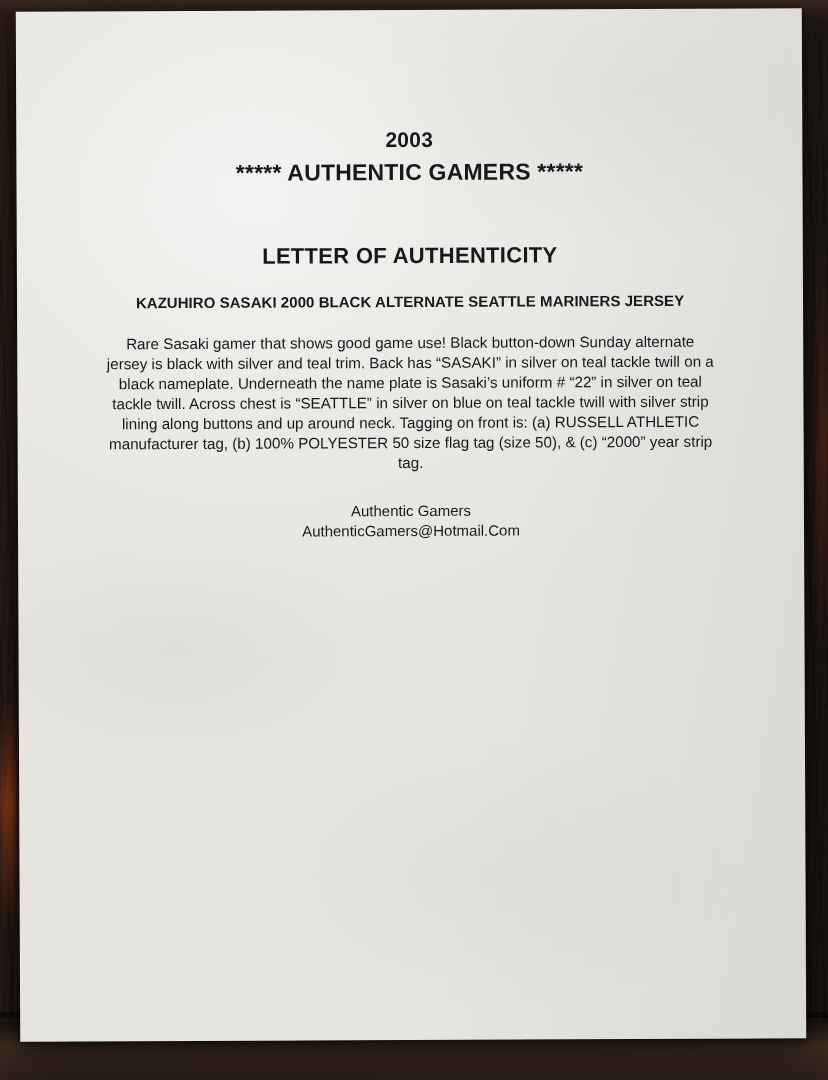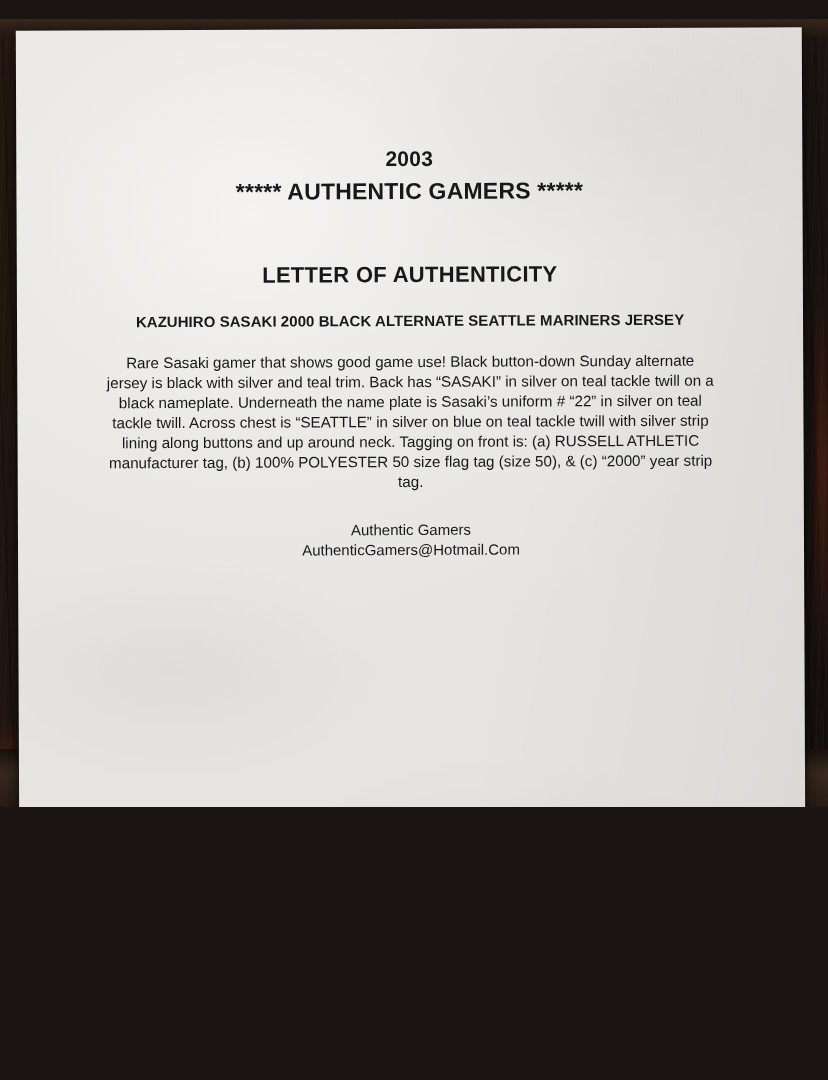--- a/index.html
+++ b/index.html
@@ -11,25 +11,24 @@
     width: 828px;
     height: 1080px;
     overflow: hidden;
     font-family: "Liberation Sans", sans-serif;
   }
 
   
   .scene {
     position: relative;
     width: 828px;
-    height: 788px;
+    height: 1080px;
     background:
       linear-gradient(95deg, #2a1a14 0%, #1d1512 14%, #241a15 30%, #1a1310 55%, #241c17 78%, #171110 100%);
     overflow: hidden;
-    margin-top: 19px;
   }
   .scene::before {
     
     content: "";
     position: absolute;
     inset: 0;
     background-image:
       repeating-linear-gradient(92deg, rgba(255,255,255,0.018) 0px, rgba(255,255,255,0.018) 1px, rgba(0,0,0,0) 2px, rgba(0,0,0,0) 7px),
       repeating-linear-gradient(88deg, rgba(0,0,0,0.20) 0px, rgba(0,0,0,0.20) 2px, rgba(0,0,0,0) 3px, rgba(0,0,0,0) 14px);
     pointer-events: none;

